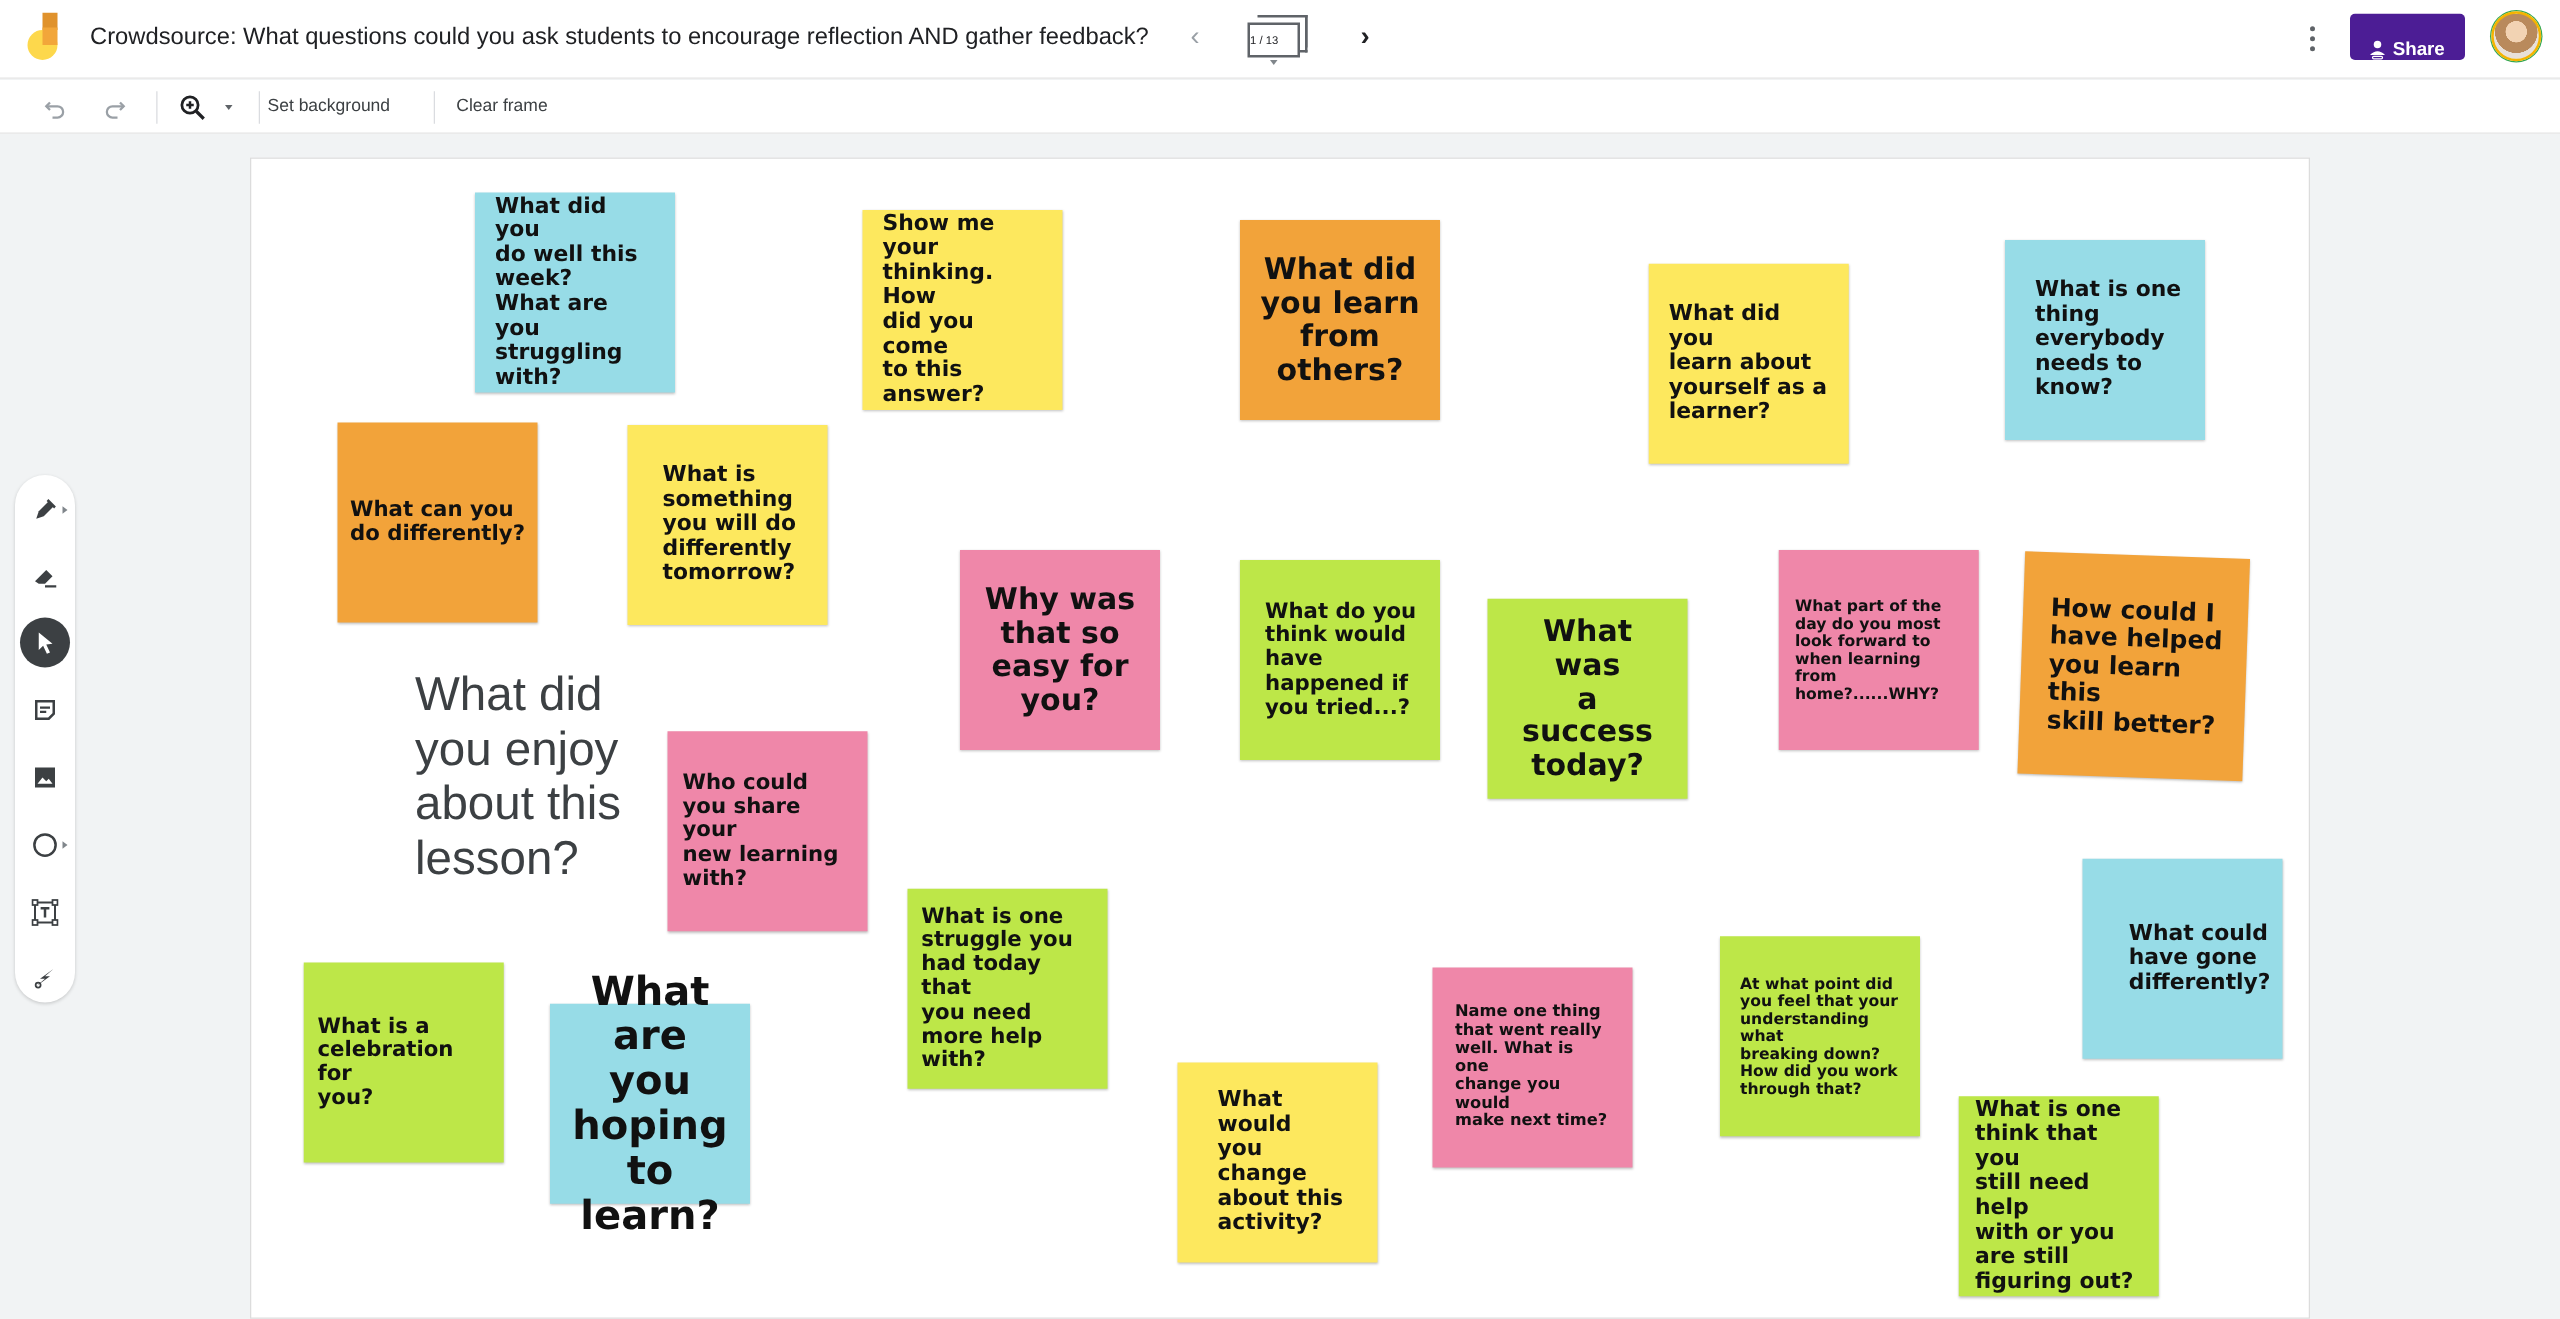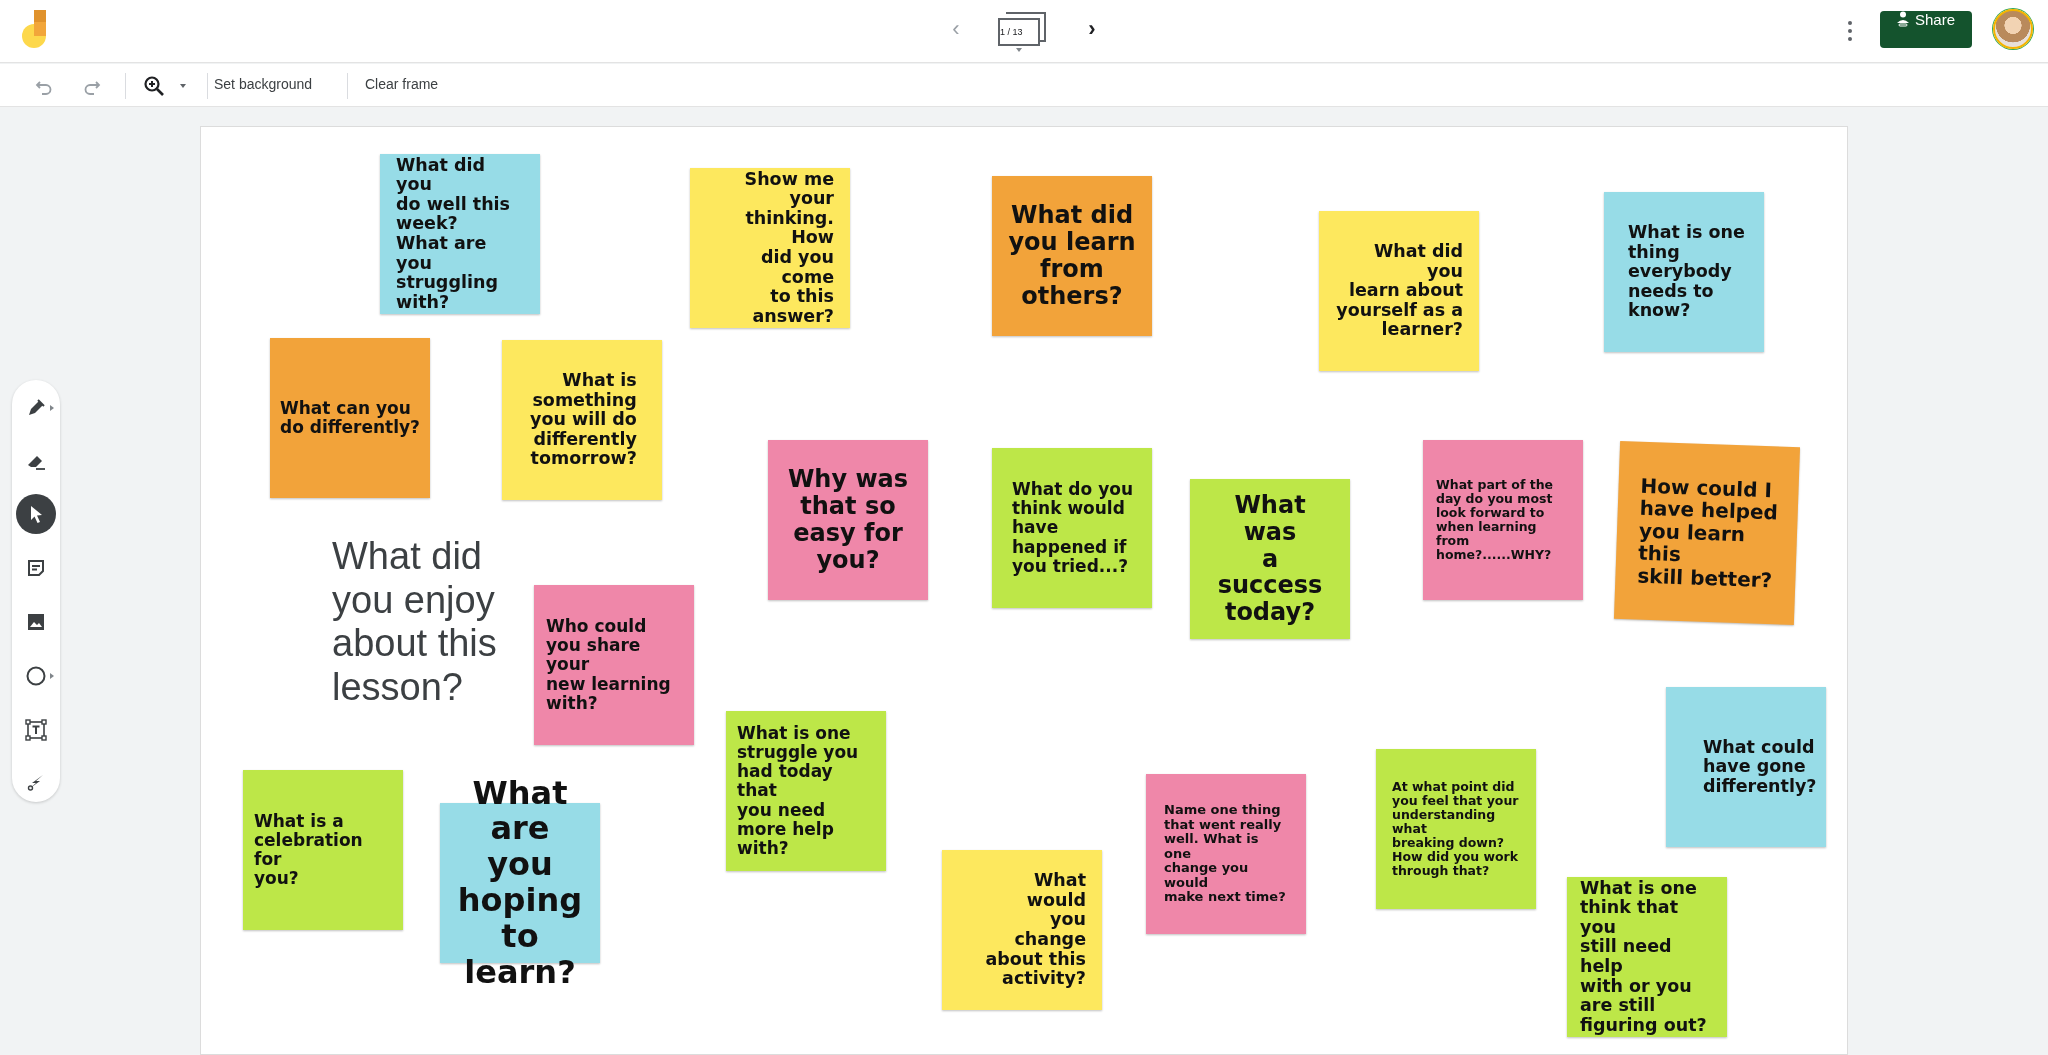--- a/index.html
+++ b/index.html
@@ -9,58 +9,59 @@
     .title { position: absolute; left: 72px; top: 19px; font-size: 19px; color: #202124; white-space: nowrap; }
     .nav-prev { position: absolute; left: 944px; top: 14px; width: 24px; height: 30px; color: #9aa0a6; font-size: 22px; text-align: center; line-height: 30px; cursor: pointer; }
     .nav-next { position: absolute; left: 1080px; top: 14px; width: 24px; height: 30px; color: #202124; font-size: 22px; font-weight: bold; text-align: center; line-height: 30px; cursor: pointer; }
     .frame-counter { position: absolute; left: 998px; top: 12px; width: 50px; height: 42px; cursor: pointer; }
     .frame-back { position: absolute; left: 8px; top: 0; width: 40px; height: 26px; border: 2px solid #5f6368; border-left: none; border-bottom: none; }
     .frame-back2 { position: absolute; left: 40px; top: 0; width: 8px; height: 30px; border-right: 2px solid #5f6368; border-bottom: 2px solid #5f6368; }
     .frame-front { position: absolute; left: 0; top: 6px; width: 42px; height: 28px; border: 2px solid #5f6368; background: #fff; font-size: 9px; color: #202124; text-align: left; line-height: 24px; }
     .frame-caret { position: absolute; left: 18px; top: 36px; width: 0; height: 0; border-left: 3px solid transparent; border-right: 3px solid transparent; border-top: 4px solid #80868b; }
     .more-btn { position: absolute; left: 1838px; top: 16px; width: 24px; height: 30px; cursor: pointer; }
     .more-btn span { position: absolute; left: 10px; width: 4px; height: 4px; border-radius: 50%; background: #5f6368; }
-    .share-btn { position: absolute; left: 1880px; top: 11px; width: 92px; height: 37px; background: #14532d; border-radius: 4px; color: #fff; font-size: 15px; font-weight: normal; display: flex; align-items: flex-start; justify-content: center; gap: 6px; cursor: pointer; }
+    .share-btn { position: absolute; left: 1880px; top: 11px; width: 92px; height: 37px; background: #4c1d95; border-radius: 4px; color: #fff; font-size: 15px; font-weight: bold; display: flex; align-items: flex-end; justify-content: center; gap: 6px; cursor: pointer; }
     .avatar { position: absolute; left: 1993px; top: 9px; width: 40px; height: 40px; border-radius: 50%; border: 2px solid #f4b400; background: radial-gradient(circle at 50% 40%, #f2d3b3 0 30%, #b98a5c 31% 60%, #e8e0d8 61%); box-shadow: 0 0 0 1px #34a853; cursor: pointer; }
 
     .toolbar { position: absolute; left: 0; top: 64px; width: 2048px; height: 43px; background: #fff; border-bottom: 1px solid #e3e3e3; }
     .tb-icon { position: absolute; top: 8px; width: 28px; height: 28px; display: flex; align-items: center; justify-content: center; cursor: pointer; }
     .tb-sep { position: absolute; top: 9px; width: 1px; height: 26px; background: #dadce0; }
     .tb-text { position: absolute; top: 12px; font-size: 14px; color: #3c4043; cursor: pointer; }
 
     .canvas-bg { position: absolute; left: 0; top: 108px; width: 2048px; height: 947px; background: #f1f3f4; }
     .jam-frame { position: absolute; left: 200px; top: 126px; width: 1648px; height: 929px; background: #fff; border: 1px solid #dcdcdc; }
 
     .toolrail { position: absolute; left: 12px; top: 380px; width: 48px; height: 422px; background: #fff; border-radius: 24px; box-shadow: 0 1px 3px rgba(0,0,0,0.18); }
     .rail-btn { position: absolute; left: 4px; width: 40px; height: 40px; border-radius: 50%; display: flex; align-items: center; justify-content: center; cursor: pointer; }
     .rail-btn.active { background: #3c4043; }
     .rail-tri { position: absolute; right: 2px; top: 17px; width: 0; height: 0; border-top: 3px solid transparent; border-bottom: 3px solid transparent; border-left: 4px solid #80868b; }
 
     .note { position: absolute; width: 160px; height: 160px; box-shadow: 0 1px 2px rgba(0,0,0,0.25); color: #111; font-family: "DejaVu Sans", sans-serif; font-weight: bold; display: flex; align-items: center; padding: 0 16px; line-height: 1.12; cursor: move; }
     .note.center { justify-content: center; text-align: center; }
     .note span { white-space: pre-line; }
     .c-blue { background: #97dce7; }
-    .c-yellow { background: #fde85e; text-align: right; }
+    .c-yellow { background: #fde85e; }
     .c-orange { background: #f2a33a; }
     .c-pink { background: #ef87a9; }
     .c-green { background: #bde748; }
 
     .free-text { position: absolute; left: 332px; top: 535px; width: 200px; font-size: 38px; color: #3c4043; line-height: 1.15; white-space: pre-line; cursor: move; font-family: "Liberation Sans", sans-serif; }
   </style>
 </head>
 <body>
 
 <div class="topbar">
   <div class="logo">
     <svg width="32" height="40" viewBox="0 0 32 40">
       <rect x="14" y="0" width="12" height="14" fill="#e0922c"></rect>
       <circle cx="14" cy="26" r="12" fill="#fdd84c"></circle>
       <rect x="14" y="12" width="12" height="14" fill="#f2a63a"></rect>
     </svg>
   </div>
+  <div class="title">Crowdsource: What questions could you ask students to encourage reflection AND gather feedback?</div>
 
   <div class="nav-prev">
     <span>‹</span>
   </div>
   <div class="frame-counter">
     <div class="frame-back"></div>
     <div class="frame-back2"></div>
     <div class="frame-front">1 / 13</div>
     <div class="frame-caret"></div>
   </div>

